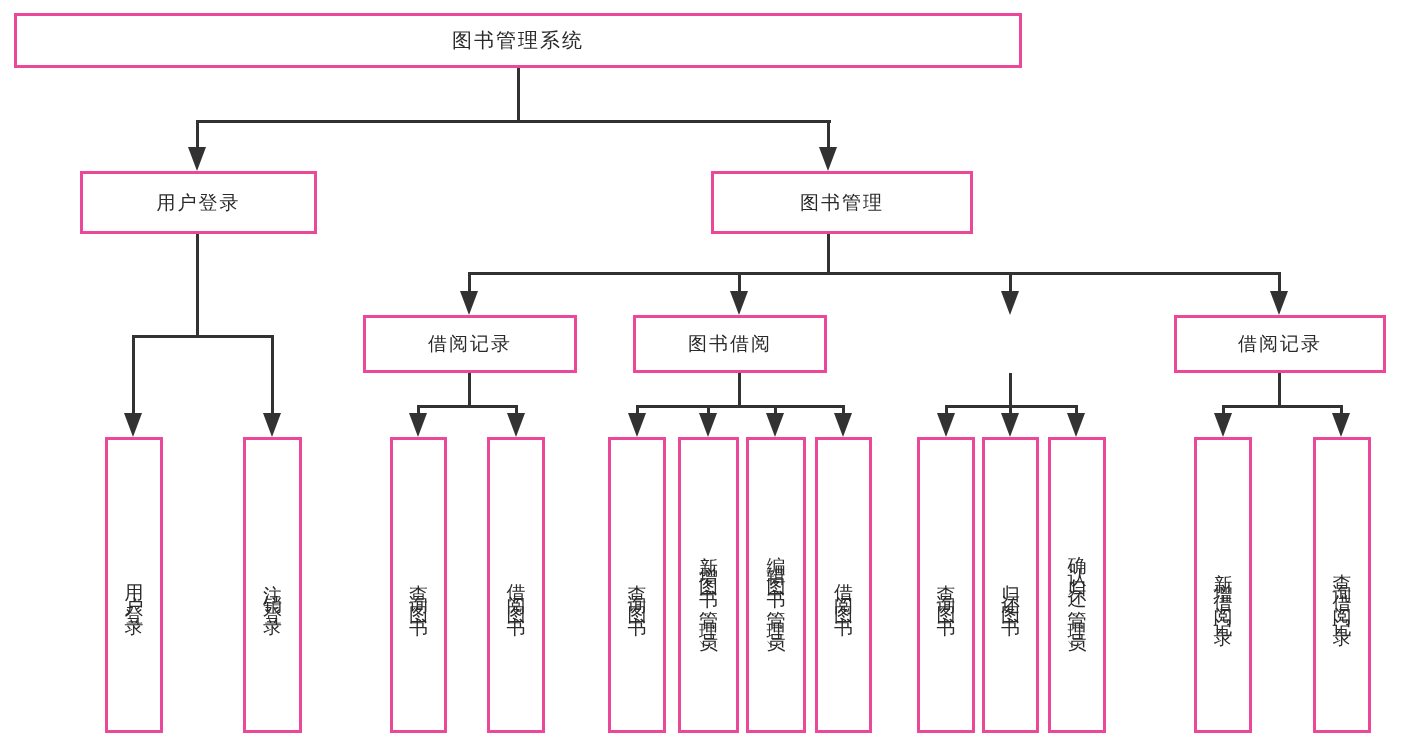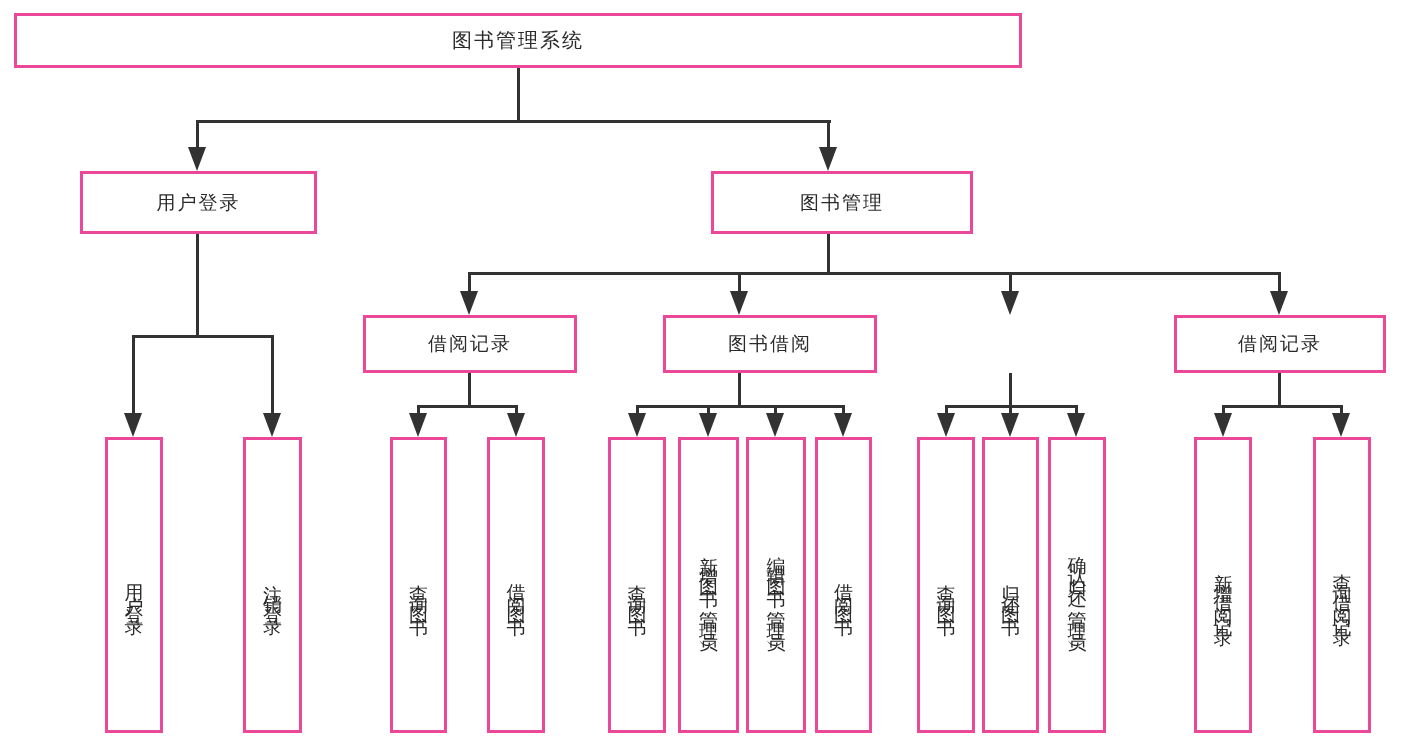--- a/index.html
+++ b/index.html
@@ -61,21 +61,21 @@
   <div class="vline" style="left:468px; top:272px; height:22px;"></div>
   <div class="arrow" style="left:460px; top:291px;"></div>
   <div class="vline" style="left:738px; top:272px; height:22px;"></div>
   <div class="arrow" style="left:730px; top:291px;"></div>
   <div class="vline" style="left:1009px; top:272px; height:22px;"></div>
   <div class="arrow" style="left:1001px; top:291px;"></div>
   <div class="vline" style="left:1278px; top:272px; height:22px;"></div>
   <div class="arrow" style="left:1270px; top:291px;"></div>
 
   <div class="node" style="left:363px; top:315px; width:214px; height:58px;">借阅记录</div>
-  <div class="node" style="left:663px; top:315px; width:214px; height:58px;font-family:Liberation Mono, monospace;">图书借阅</div>
+  <div class="node" style="left:633px; top:315px; width:194px; height:58px;font-family:Liberation Mono, monospace;">图书借阅</div>
   <div class="node" style="left:1174px; top:315px; width:212px; height:58px;">借阅记录</div>
 
   <div class="vline" style="left:468px; top:373px; height:35px;"></div>
   <div class="hline" style="left:417px; top:405px; width:101px;"></div>
   <div class="vline" style="left:417px; top:405px; height:12px;"></div>
   <div class="arrow" style="left:409px; top:413px;"></div>
   <div class="vline" style="left:515px; top:405px; height:12px;"></div>
   <div class="arrow" style="left:507px; top:413px;"></div>
 
   <div class="vline" style="left:738px; top:373px; height:35px;"></div>

